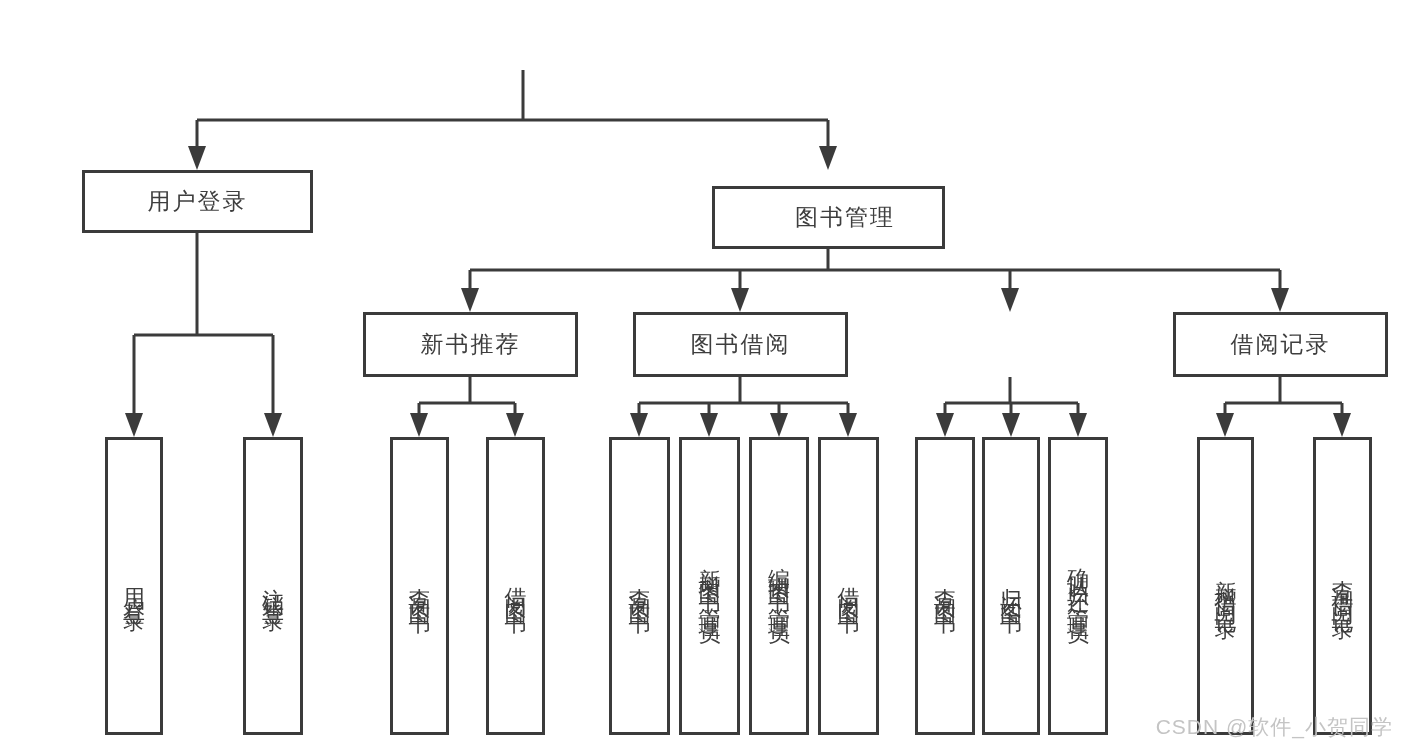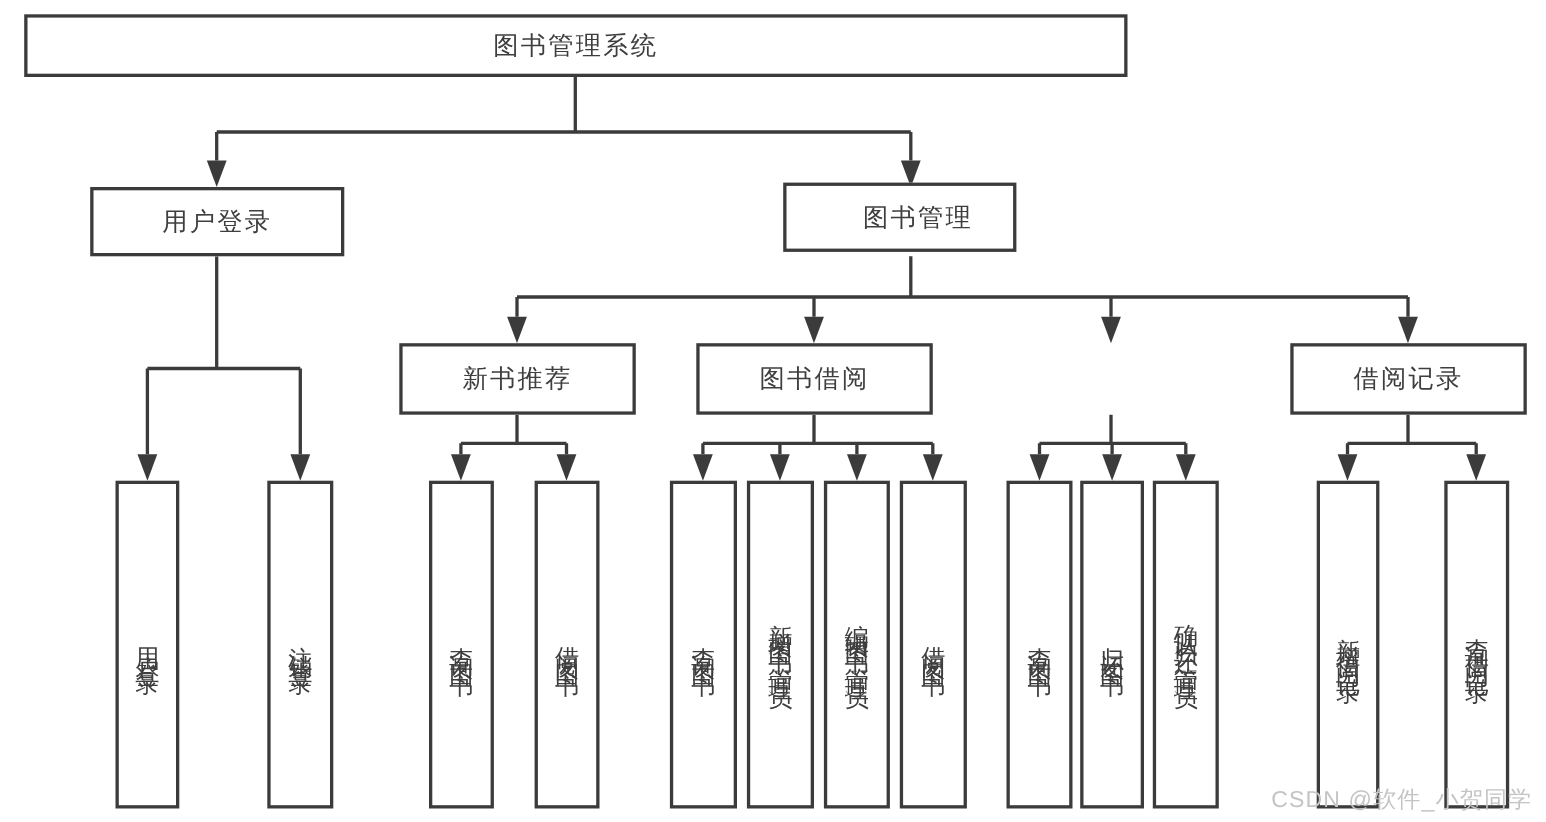--- a/index.html
+++ b/index.html
@@ -33,21 +33,21 @@
   .leaf{
     top:437px;height:298px;
     writing-mode:vertical-rl;
     text-orientation:mixed;
     font-size:22px;letter-spacing:8px;
     line-height:1;
   }
   
   .n-root{left:22px;top:13px;width:1003px;height:57px;}
   .n-user-login{left:82px;top:170px;width:231px;height:63px;}
-  .n-book-mgmt{left:712px;top:166px;width:212px;height:63px;padding-left:33px;}
+  .n-book-mgmt{left:712px;top:186px;width:233px;height:63px;padding-left:33px;}
   .g-new-book{left:363px;top:312px;width:215px;height:65px;}
   .g-book-borrow{left:633px;top:312px;width:215px;height:65px;}
   .g-current-borrow{left:903px;top:312px;width:215px;height:65px;}
   .g-borrow-records{left:1173px;top:312px;width:215px;height:65px;}
   .l1{left:105px;width:58px;}
   .l2{left:243px;width:60px;}
   .l3{left:390px;width:59px;}
   .l4{left:486px;width:59px;}
   .l5{left:609px;width:61px;}
   .l6{left:679px;width:61px;}
@@ -105,21 +105,20 @@
       <polygon points="1002,413 1020,413 1011,437"></polygon>
       <polygon points="1069,413 1087,413 1078,437"></polygon>
     </g>
     <g>
       <path d="M1280,377 V403 M1225,403 H1342 M1225,403 V413 M1342,403 V413"></path>
       <polygon points="1216,413 1234,413 1225,437"></polygon>
       <polygon points="1333,413 1351,413 1342,437"></polygon>
     </g>
   </svg>
 
-  <div class="box n-root">图书管理系统</div>
 
   <div class="box n-user-login">用户登录</div>
   <div class="box n-book-mgmt">图书管理</div>
 
   <div class="box g-new-book">新书推荐</div>
   <div class="box g-book-borrow">图书借阅</div>
   <div class="box g-borrow-records">借阅记录</div>
 
   <div class="box leaf l1">用户登录</div>
   <div class="box leaf l2">注销登录</div>

